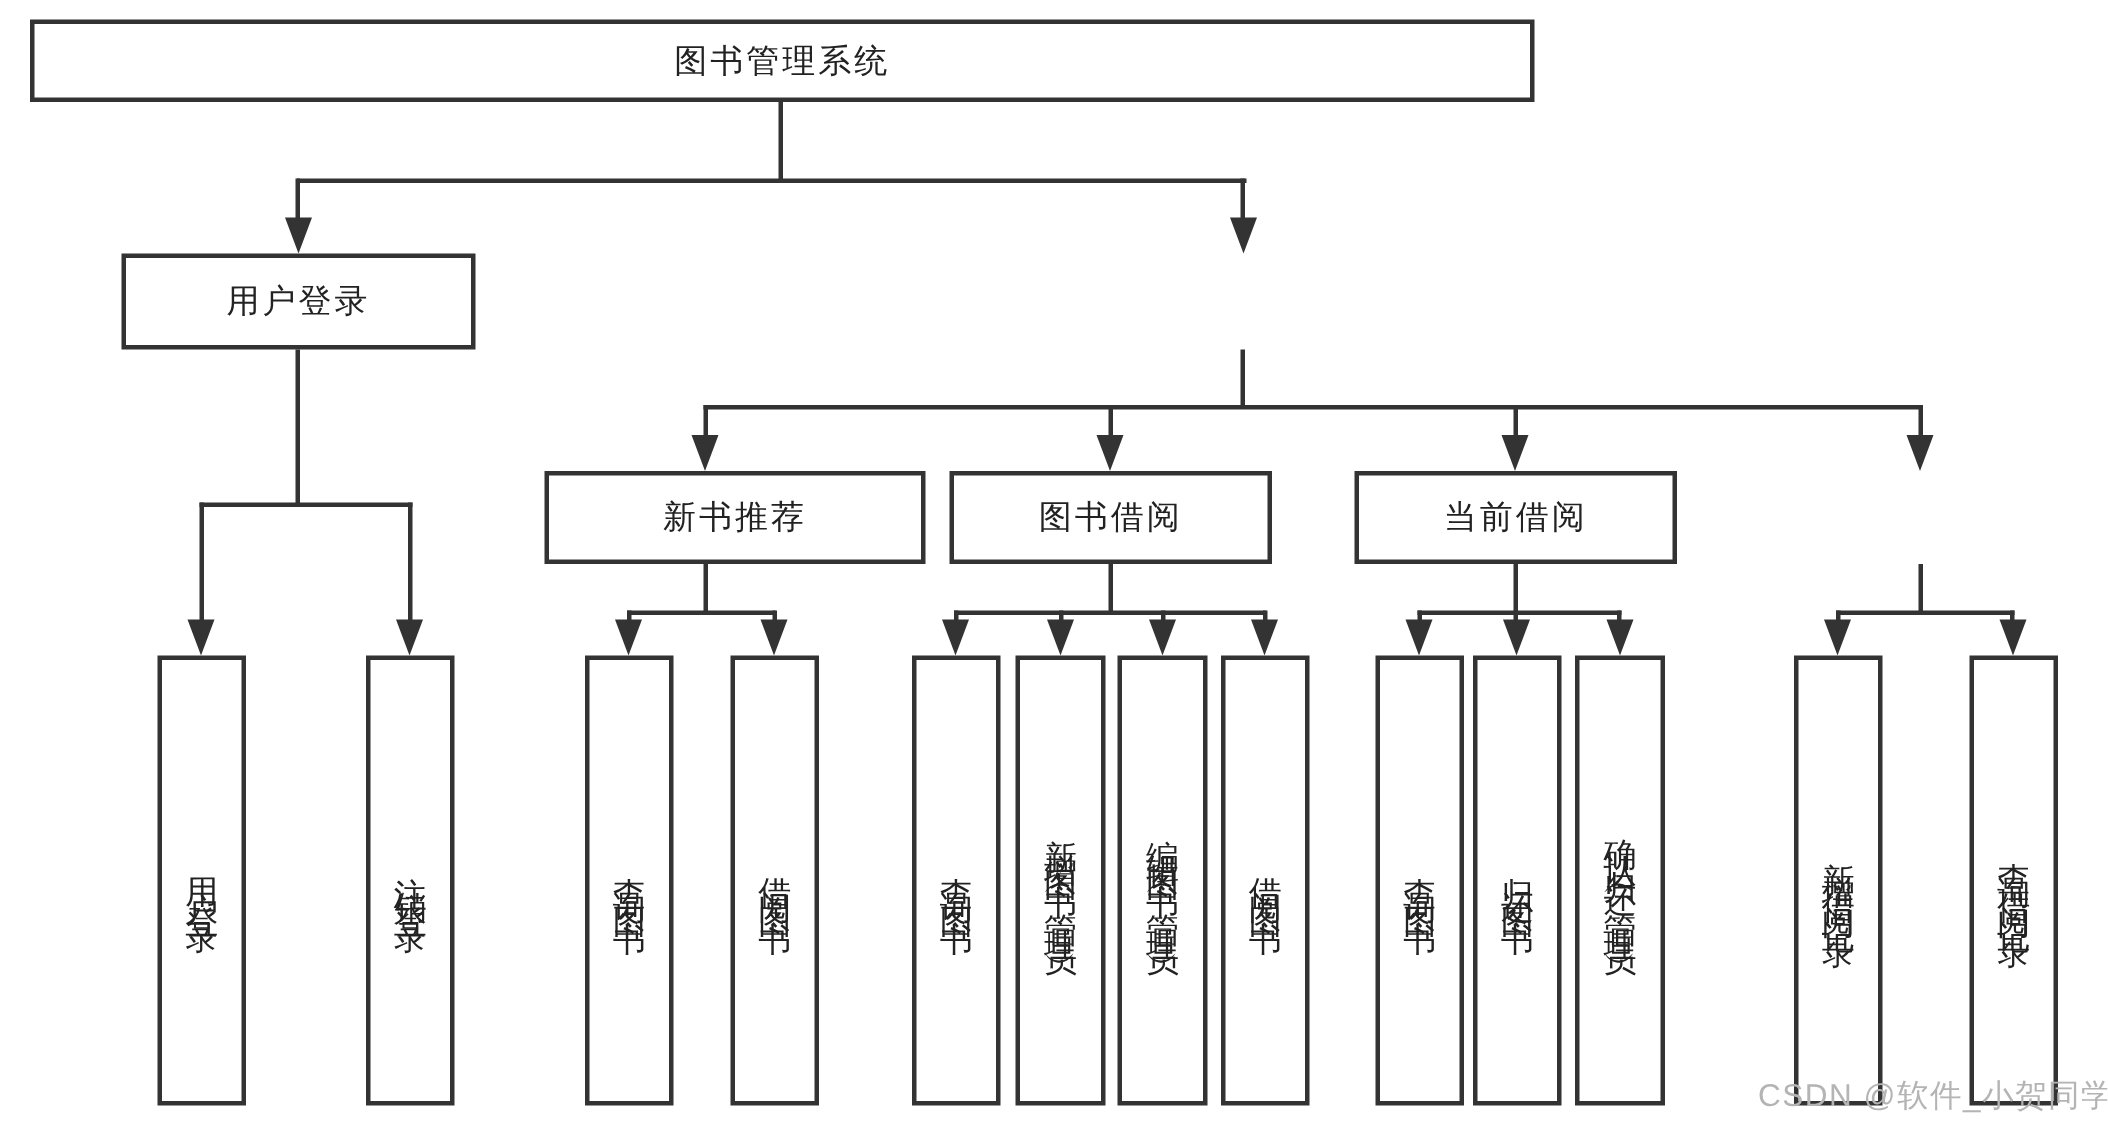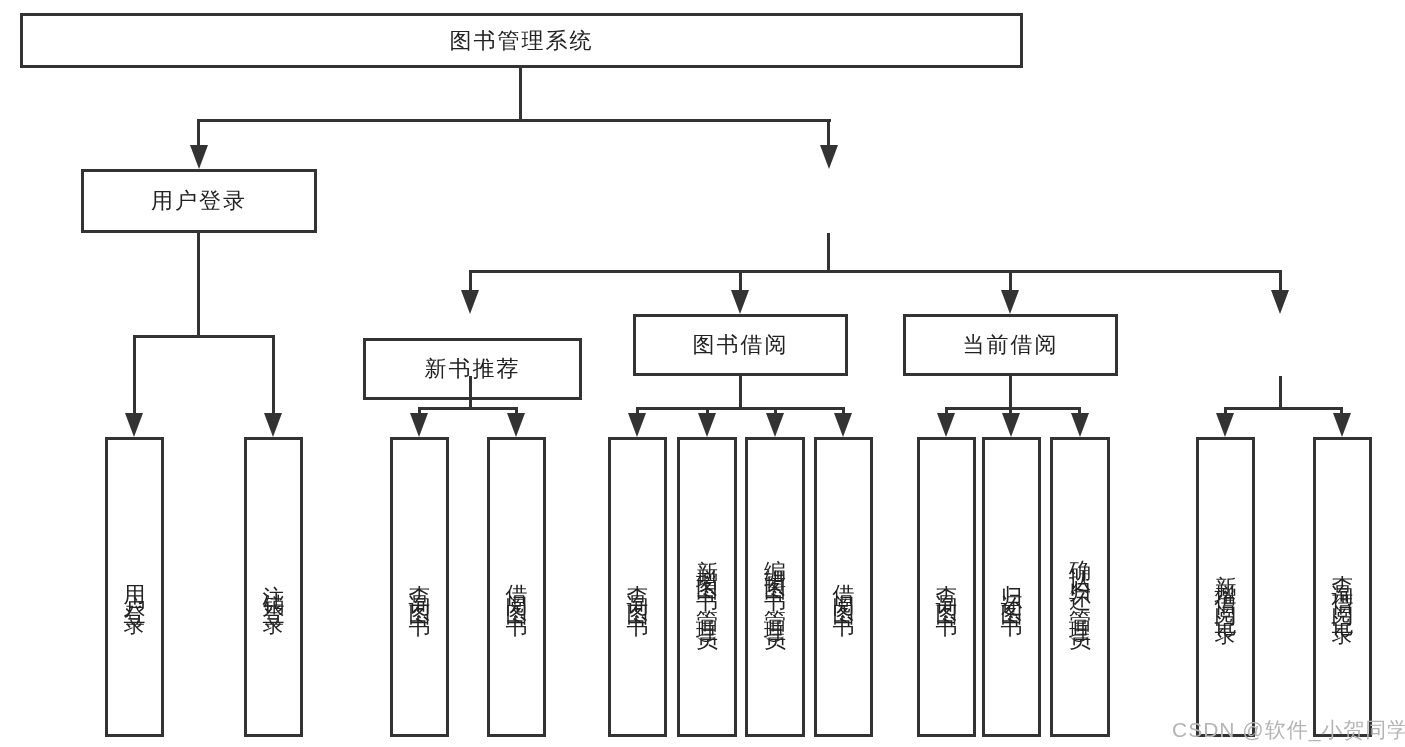--- a/index.html
+++ b/index.html
@@ -85,21 +85,21 @@
   <div class="hline" style="left:469px; top:270px; width:813px;"></div>
   <div class="vline" style="left:469px; top:270px; height:22px;"></div>
   <div class="arrow" style="left:461px; top:290px;"></div>
   <div class="vline" style="left:739px; top:270px; height:22px;"></div>
   <div class="arrow" style="left:731px; top:290px;"></div>
   <div class="vline" style="left:1009px; top:270px; height:22px;"></div>
   <div class="arrow" style="left:1001px; top:290px;"></div>
   <div class="vline" style="left:1279px; top:270px; height:22px;"></div>
   <div class="arrow" style="left:1271px; top:290px;"></div>
 
-  <div class="box" style="left:363px; top:314px; width:219px; height:62px;margin-top:24px;">新书推荐</div>
+  <div class="box" style="left:363px; top:314px; width:254px; height:62px;">新书推荐</div>
   <div class="box" style="left:633px; top:314px; width:215px; height:62px;">图书借阅</div>
   <div class="box" style="left:903px; top:314px; width:215px; height:62px;">当前借阅</div>
 
   <div class="vline" style="left:469px; top:376px; height:33px;"></div>
   <div class="hline" style="left:418px; top:407px; width:99px;"></div>
   <div class="vline" style="left:418px; top:407px; height:8px;"></div>
   <div class="arrow" style="left:410px; top:413px;"></div>
   <div class="vline" style="left:515px; top:407px; height:8px;"></div>
   <div class="arrow" style="left:507px; top:413px;"></div>
 

